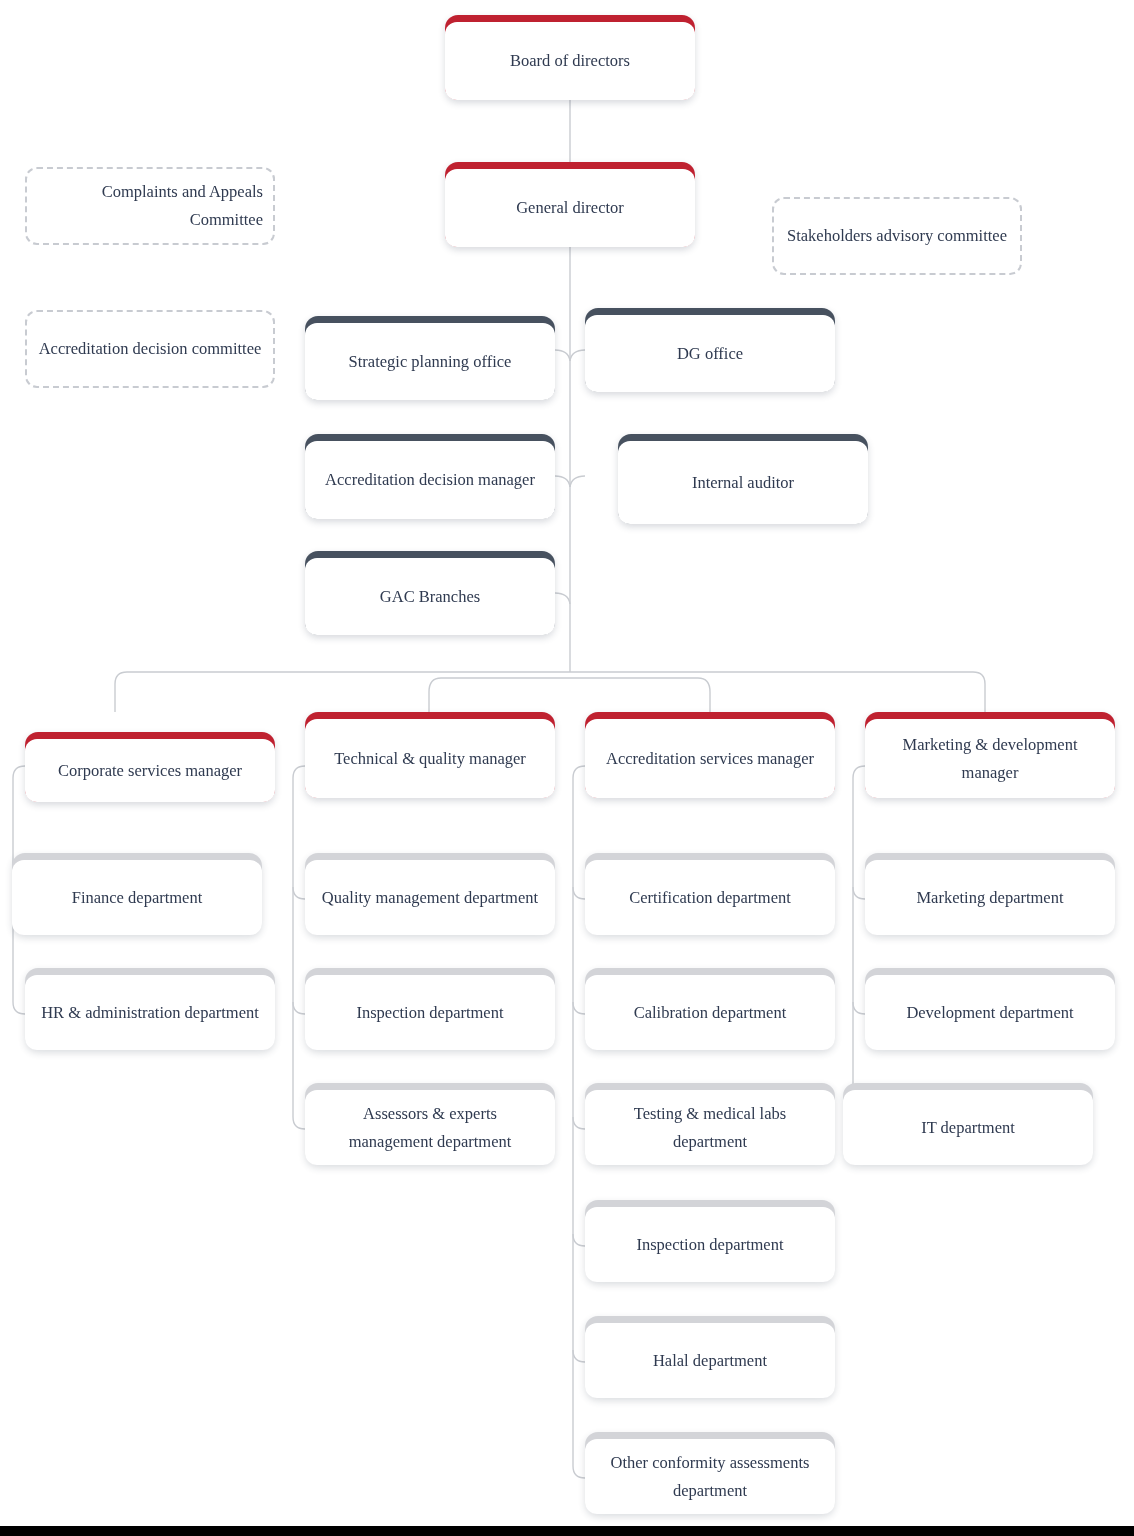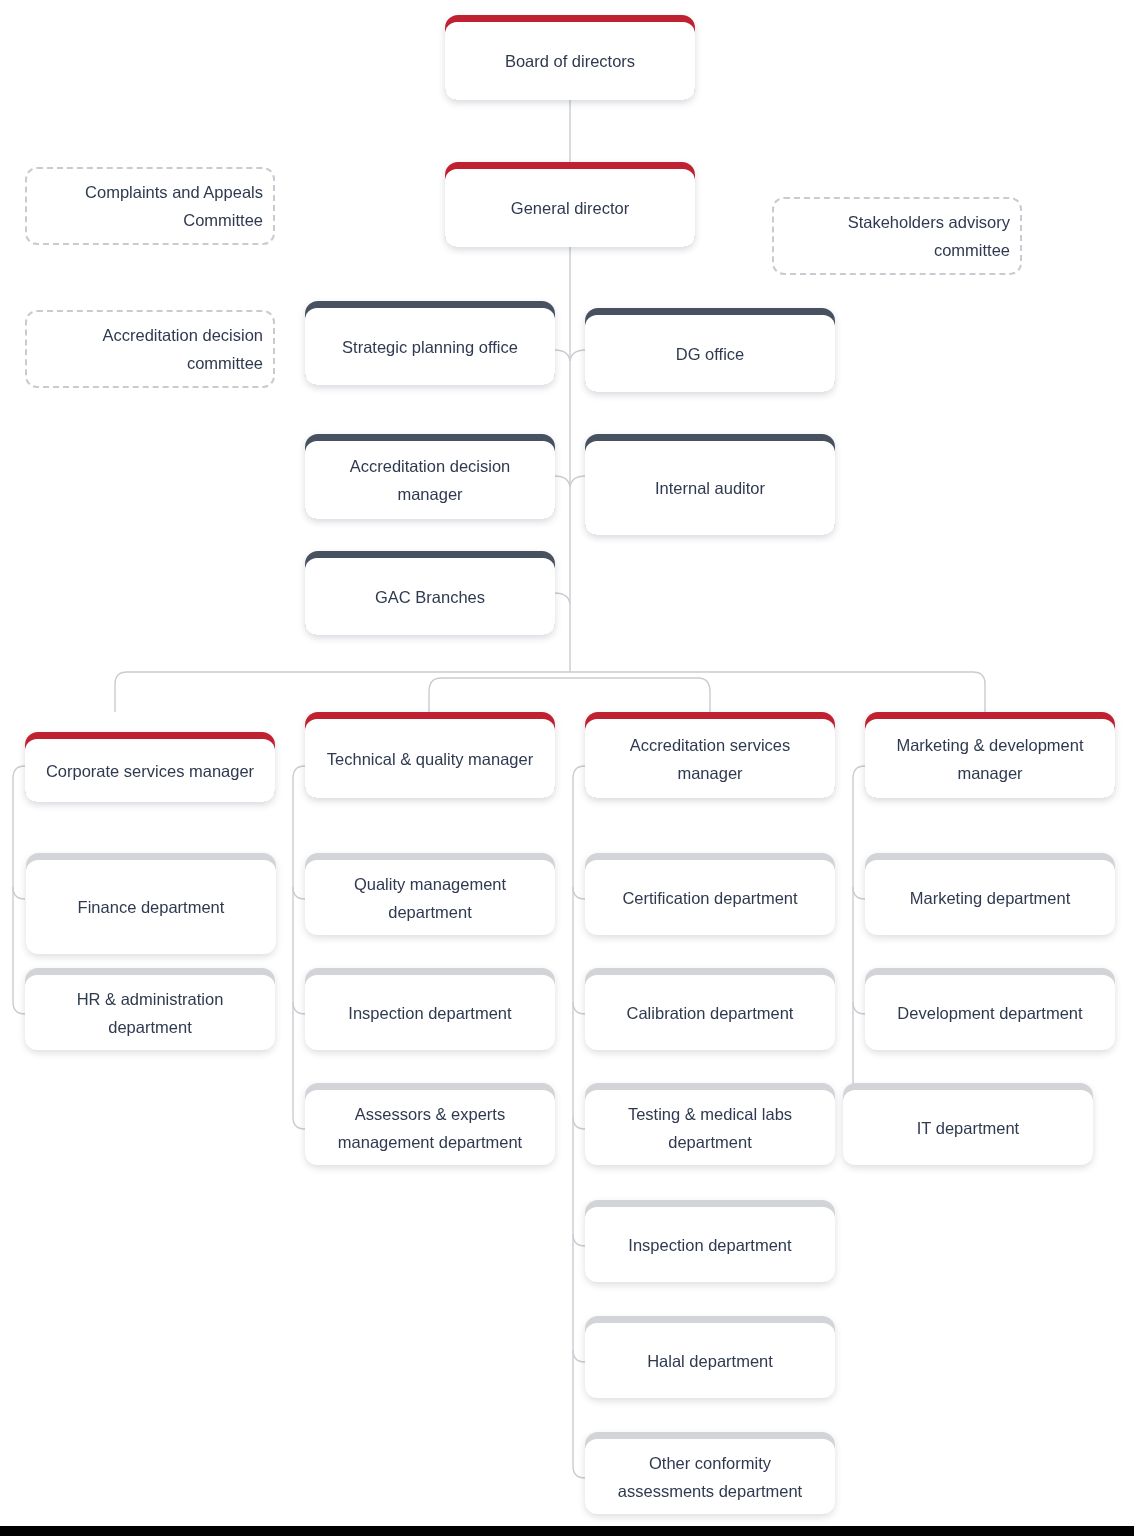--- a/index.html
+++ b/index.html
@@ -12,21 +12,21 @@
   .node.red  { background:#bf2130; box-shadow:0 3px 7px rgba(40,50,70,0.18); }
   .node.navy { background:#47515f; box-shadow:0 3px 7px rgba(40,50,70,0.18); }
   .node.gray { background:#d3d4d8; box-shadow:0 3px 7px rgba(40,50,70,0.16); }
   .node .card {
     position:absolute; left:0; right:0; top:7px; bottom:0;
     background:#ffffff; border-radius:12px;
     display:flex; align-items:center; justify-content:center;
     text-align:center; padding:0 16px;
   }
   .node .lbl, .dashed .lbl {
-    color:#2f3a50; font-size:16.5px; line-height:28px; font-weight:400;
+    color:#2f3a50; font-size:16.5px; line-height:28px; font-weight:400;font-family:Liberation Serif, serif;
   }
   .dashed {
     position:absolute; width:250px; border:2px dashed #c8cbd1; border-radius:12px;
     background:transparent; display:flex; align-items:center; justify-content:center;
     text-align:right; padding:0 10px; box-sizing:border-box; z-index:1;
   }
   .footer-bar {
     position:absolute; left:0; bottom:0; width:1134px; height:10px; background:#000000; z-index:2;
   }
 </style>
@@ -84,36 +84,36 @@
   <div class="dashed" style="left:25px;top:167px;height:78px">
     <span class="lbl">Complaints and Appeals Committee</span>
   </div>
   <div class="dashed" style="left:772px;top:197px;height:78px">
     <span class="lbl">Stakeholders advisory committee</span>
   </div>
   <div class="dashed" style="left:25px;top:310px;height:78px">
     <span class="lbl">Accreditation decision committee</span>
   </div>
 
-  <div class="node navy" style="left:305px;top:301px;height:84px">
+  <div class="node navy" style="left:305px;top:316px;height:84px">
     <div class="card">
         <span class="lbl">Strategic planning office</span>
       </div>
   </div>
   <div class="node navy" style="left:305px;top:434px;height:85px">
     <div class="card">
         <span class="lbl">Accreditation decision manager</span>
       </div>
   </div>
   <div class="node navy" style="left:585px;top:308px;height:84px">
     <div class="card">
         <span class="lbl">DG office</span>
       </div>
   </div>
-  <div class="node navy" style="left:585px;top:434px;height:101px">
+  <div class="node navy" style="left:618px;top:434px;height:90px">
     <div class="card">
         <span class="lbl">Internal auditor</span>
       </div>
   </div>
   <div class="node navy" style="left:305px;top:551px;height:84px">
     <div class="card">
         <span class="lbl">GAC Branches</span>
       </div>
   </div>
 
@@ -131,21 +131,21 @@
     <div class="card">
         <span class="lbl">Accreditation services manager</span>
       </div>
   </div>
   <div class="node red" style="left:865px;top:712px;height:86px">
     <div class="card">
         <span class="lbl">Marketing &amp; development manager</span>
       </div>
   </div>
 
-  <div class="node gray" style="left:26px;top:853px;height:101px">
+  <div class="node gray" style="left:12px;top:853px;height:82px">
     <div class="card">
         <span class="lbl">Finance department</span>
       </div>
   </div>
   <div class="node gray" style="left:25px;top:968px;height:82px">
     <div class="card">
         <span class="lbl">HR &amp; administration department</span>
       </div>
   </div>
 

